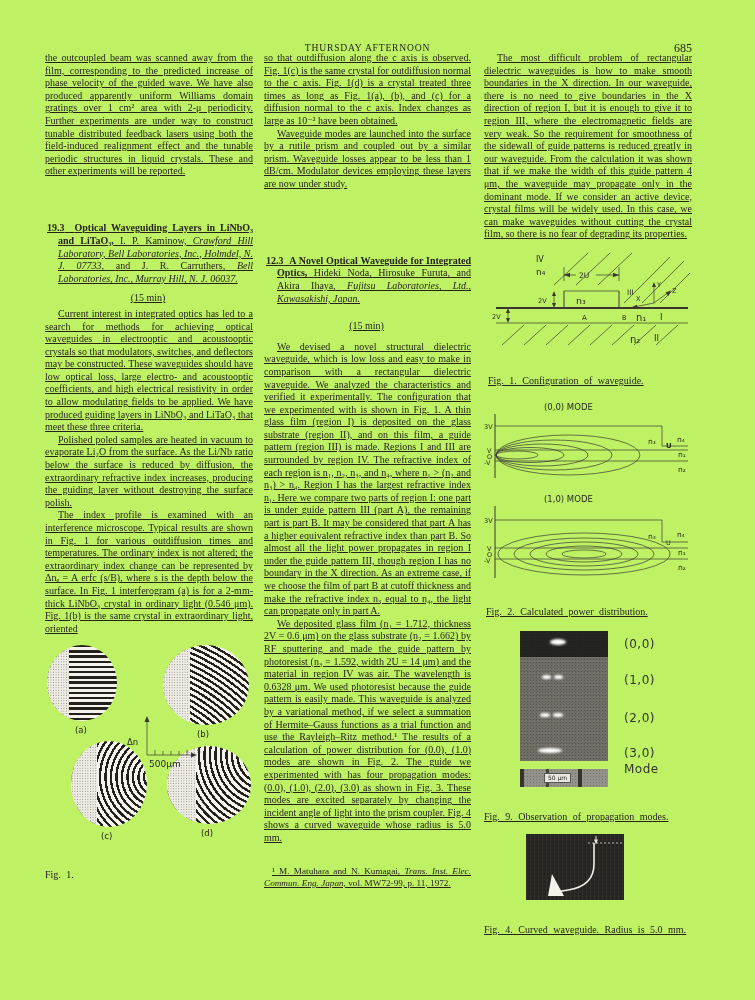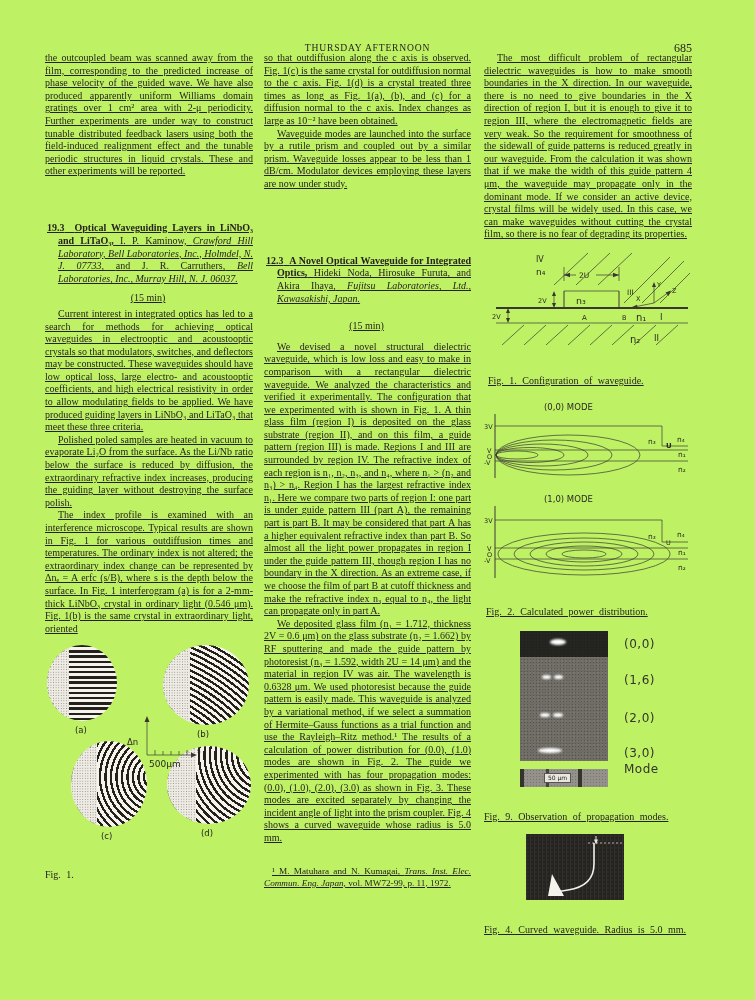--- a/index.html
+++ b/index.html
@@ -244,21 +244,21 @@
       <div id="fig3photo">
         <div class="band"></div>
         <div class="spot" style="left:30px;top:8px;width:16px;height:6px;"></div>
         <div class="spot" style="left:22px;top:44px;width:9px;height:4px;"></div>
         <div class="spot" style="left:34px;top:44px;width:9px;height:4px;"></div>
         <div class="spot" style="left:20px;top:82px;width:10px;height:4px;"></div>
         <div class="spot" style="left:33px;top:82px;width:10px;height:4px;"></div>
         <div class="spot" style="left:18px;top:117px;width:24px;height:5px;"></div>
       </div>
       <span class="f3label" style="top:6px;">(0,0)</span>
-      <span class="f3label" style="top:42px;">(1,6)</span>
+      <span class="f3label" style="top:42px;">(1,0)</span>
       <span class="f3label" style="top:80px;">(2,0)</span>
       <span class="f3label" style="top:115px;">(3,0)</span>
       <span class="f3label" style="top:131px;">Mode</span>
       <div id="fig3strip">
         <span class="scalebox">50 μm</span>
       </div>
     </div>
     <div class="caption">Fig. 9. Observation of propagation modes.</div>
 
     <div id="fig4photo" style="margin-top:12px;">

